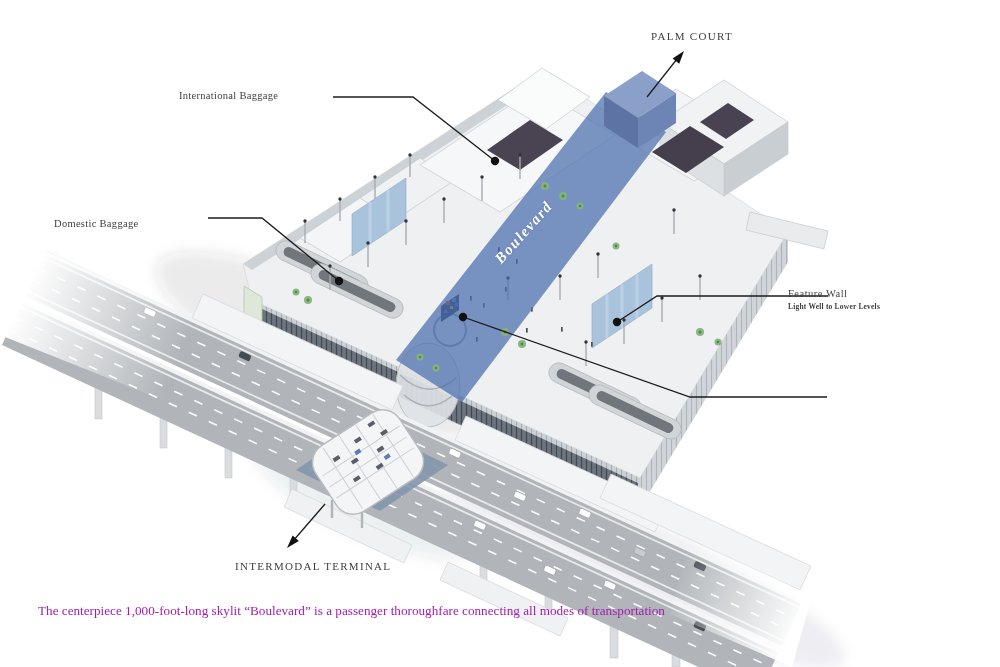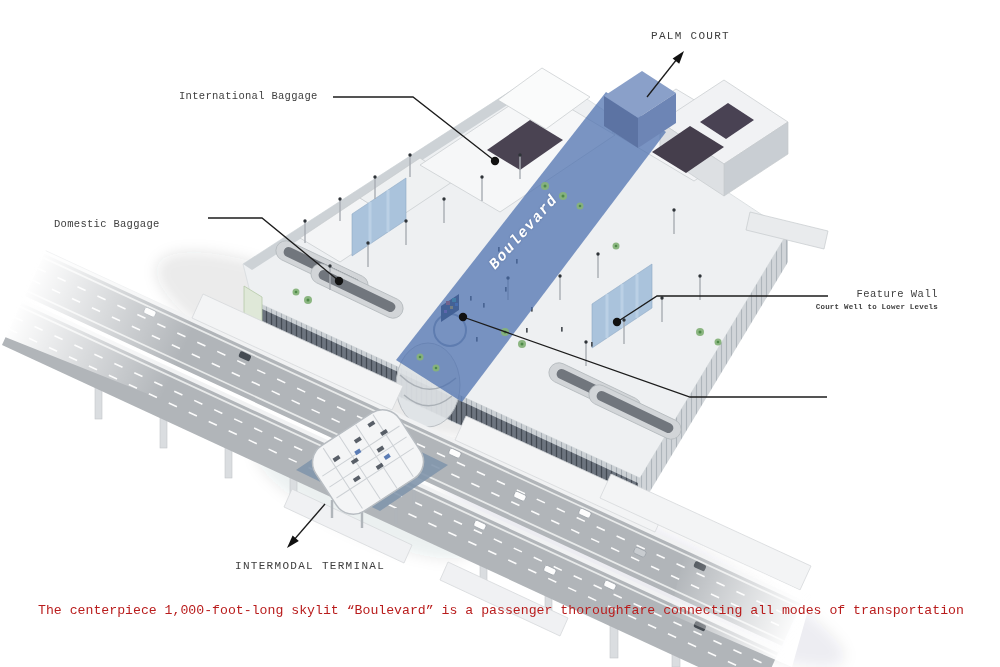--- a/index.html
+++ b/index.html
@@ -1,28 +1,28 @@
 <!DOCTYPE html>
 <html><head>
 <meta charset="utf-8">
 <style>
   html,body{margin:0;padding:0;background:#ffffff;}
   .stage{position:relative;width:1000px;height:667px;background:#ffffff;overflow:hidden;
-         font-family:Liberation Mono, monospace;}
+         font-family:Liberation Serif, serif;}
   .stage svg{position:absolute;left:0;top:0;}
   .lbl{position:absolute;color:#3e3e3e;white-space:nowrap;}
   .caps{font-size:11px;letter-spacing:1.3px;font-weight:400;}
   .small{font-size:10.5px;letter-spacing:.3px;font-weight:400;}
-  .ctr{text-align:right;white-space:normal;}
+  .ctr{text-align:left;white-space:normal;}
   .sub{font-size:7.5px;font-weight:700;letter-spacing:.2px;margin-top:3px;color:#3e3e3e;}
   .right{}
   .blvd{position:absolute;left:444px;top:224px;width:160px;text-align:center;
         color:#ffffff;font-size:15px;font-weight:700;font-style:italic;letter-spacing:1.5px;
         transform:rotate(-48deg);transform-origin:center;text-shadow:0 0 2px rgba(60,80,120,.45);}
-  .caption{position:absolute;left:38px;top:602px;color:#b91c1c;font-size:13.2px;line-height:18.5px;}
+  .caption{position:absolute;left:38px;top:602px;color:#a21caf;font-size:13.2px;line-height:18.5px;}
 </style>
 </head>
 <body>
 
 <div class="stage">
 
 <svg width="1000" height="667" viewBox="0 0 1000 667">
   <defs>
     <pattern id="slatsDark" patternUnits="userSpaceOnUse" width="5" height="10">
       <rect width="5" height="10" fill="#646c77"></rect>
@@ -350,21 +350,21 @@
 </svg>
 
 <div class="lbl caps" style="left:651px;top:30px;">PALM COURT</div>
 
 <div class="lbl small right" style="left:179px;top:90px;width:148px;">International Baggage</div>
 
 <div class="lbl small right" style="left:54px;top:211px;width:148px;margin-top:7px;">Domestic Baggage</div>
 
 <div class="lbl ctr" style="left:788px;top:288px;width:150px;">
   <div style="font-size:10.5px;letter-spacing:.5px;">Feature Wall</div>
-  <div class="sub">Court Well to Lower Levels</div>
+  <div class="sub">Light Well to Lower Levels</div>
 </div>
 
 
 <div class="lbl caps" style="left:213px;top:560px;margin-left:22px;">INTERMODAL TERMINAL</div>
 
 <div class="blvd">Boulevard</div>
 
 <div class="caption">
   <div>The centerpiece 1,000-foot-long skylit “Boulevard” is a passenger thoroughfare connecting all modes of transportation</div>
 </div>

